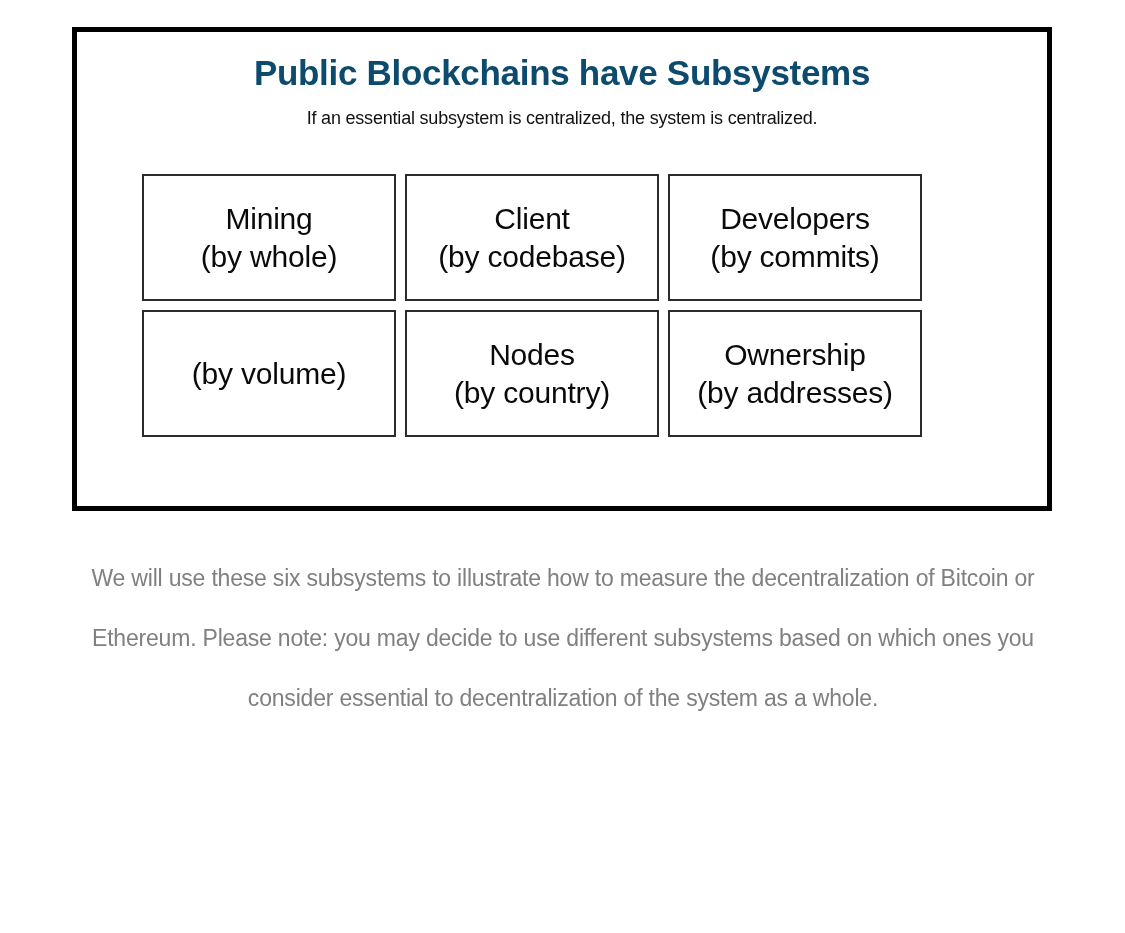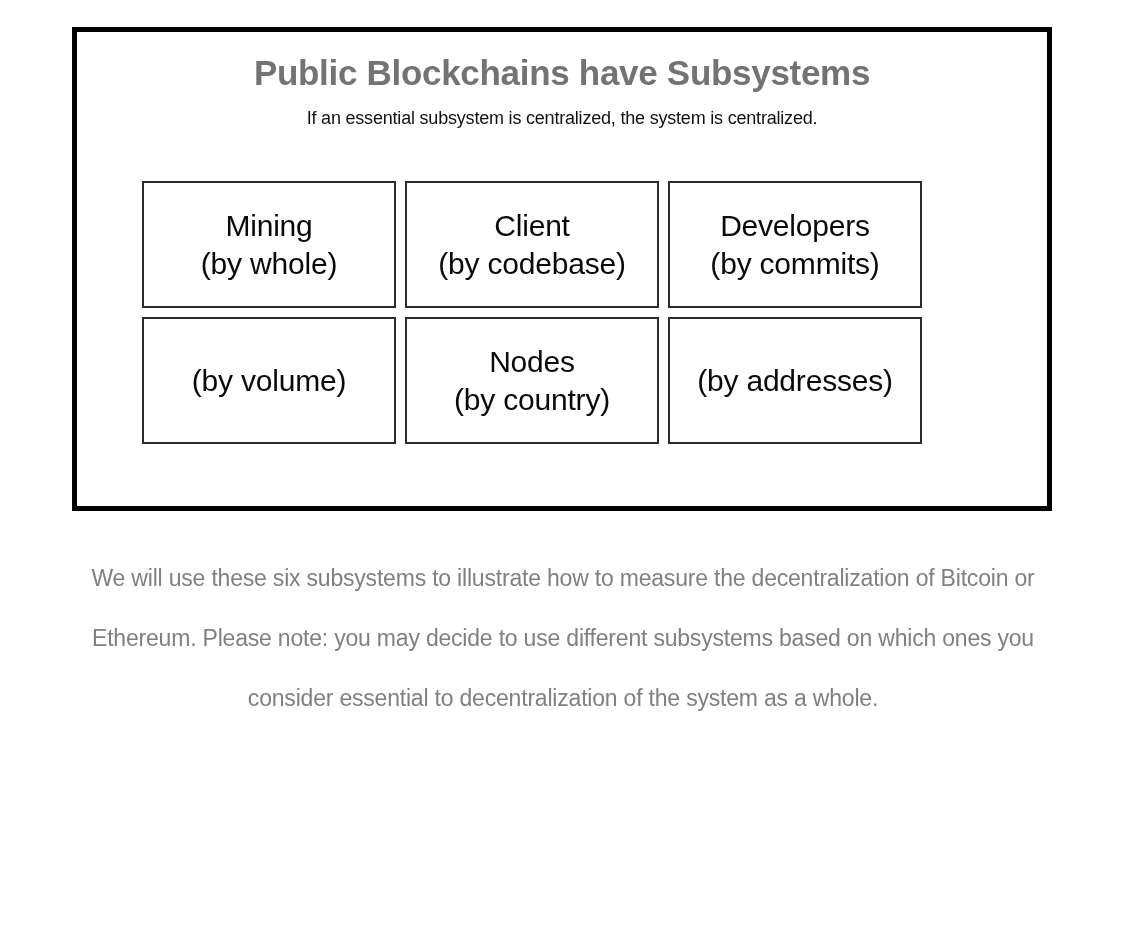--- a/index.html
+++ b/index.html
@@ -43,21 +43,21 @@
   }
 
   .diagram-title {
     position: absolute;
     left: 0;
     right: 0;
     top: 21px;
     text-align: center;
     font-size: 35px;
     font-weight: bold;
-    color: #737373;
+    color: #0c4a6e;
     letter-spacing: -0.3px;
     line-height: 40px;
     white-space: nowrap;
   }
 
   .diagram-subtitle {
     position: absolute;
     left: 0;
     right: 0;
     top: 70px;
@@ -67,21 +67,21 @@
     color: #111111;
     letter-spacing: -0.2px;
     line-height: 32px;
     white-space: nowrap;
   }
 
   
   .subsystem-grid {
     position: absolute;
     left: 65px;
-    top: 149px;
+    top: 142px;
     width: 844px;
     display: grid;
     grid-template-columns: repeat(3, 254px);
     grid-template-rows: repeat(2, 127px);
     column-gap: 41px;
     row-gap: 32px;
     gap: 9px;
   }
 
   .subsystem-box {
@@ -155,20 +155,21 @@
         <div class="subsystem-box">
           <span class="subsystem-metric">(by volume)</span>
         </div>
 
         <div class="subsystem-box">
           <span class="subsystem-name">Nodes</span>
           <span class="subsystem-metric">(by country)</span>
         </div>
 
         <div class="subsystem-box">
+          <span class="subsystem-name">Ownership</span>
           <span class="subsystem-metric">(by addresses)</span>
         </div>
 
       </div>
     </div>
   </div>
 
   <div class="caption">We will use these six subsystems to illustrate how to measure the decentralization of Bitcoin or Ethereum. Please note: you may decide to use different subsystems based on which ones you consider essential to decentralization of the system as a whole.</div>
 
 </div>

